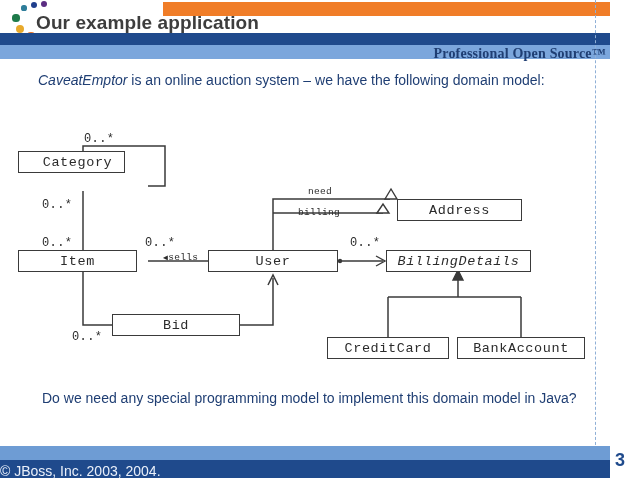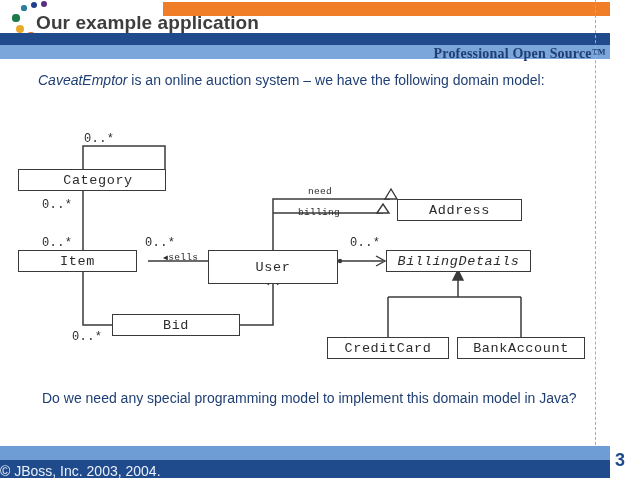--- a/index.html
+++ b/index.html
@@ -222,24 +222,24 @@
     </g>
 
     <circle cx="340" cy="141" r="2.2" fill="#3a3a3a"></circle>
     <circle cx="273" cy="132" r="2.2" fill="#3a3a3a"></circle>
 
     <g stroke="#3a3a3a" stroke-width="1.4" fill="#3a3a3a">
       <path d="M453,160 L458,150 L463,160 z"></path>
     </g>
   </svg>
 
-  <div class="uml-box" style="left:18px;  top:49px;  width:148px; height:22px;padding-left:12px;">Category</div>
+  <div class="uml-box" style="left:18px;  top:31px;  width:107px; height:22px;padding-left:12px;">Category</div>
   <div class="uml-box" style="left:18px;  top:130px; width:119px; height:22px;">Item</div>
   <div class="uml-box" style="left:112px; top:194px; width:128px; height:22px;">Bid</div>
-  <div class="uml-box" style="left:208px; top:130px; width:130px; height:34px;">User</div>
+  <div class="uml-box" style="left:208px; top:130px; width:130px; height:22px;">User</div>
   <div class="uml-box" style="left:397px; top:79px;  width:125px; height:22px;">Address</div>
   <div class="uml-box" style="left:327px; top:217px; width:122px; height:22px;">CreditCard</div>
   <div class="uml-box abstract" style="left:386px; top:130px; width:145px; height:22px;">BillingDetails</div>
   <div class="uml-box" style="left:457px; top:217px; width:128px; height:22px;">BankAccount</div>
 
   <div class="mult" style="left:84px;  top:12px;">0..*</div>
   <div class="mult" style="left:42px;  top:78px;">0..*</div>
   <div class="mult" style="left:42px;  top:116px;">0..*</div>
   <div class="mult" style="left:145px; top:116px;">0..*</div>
   <div class="mult" style="left:72px;  top:210px;">0..*</div>

